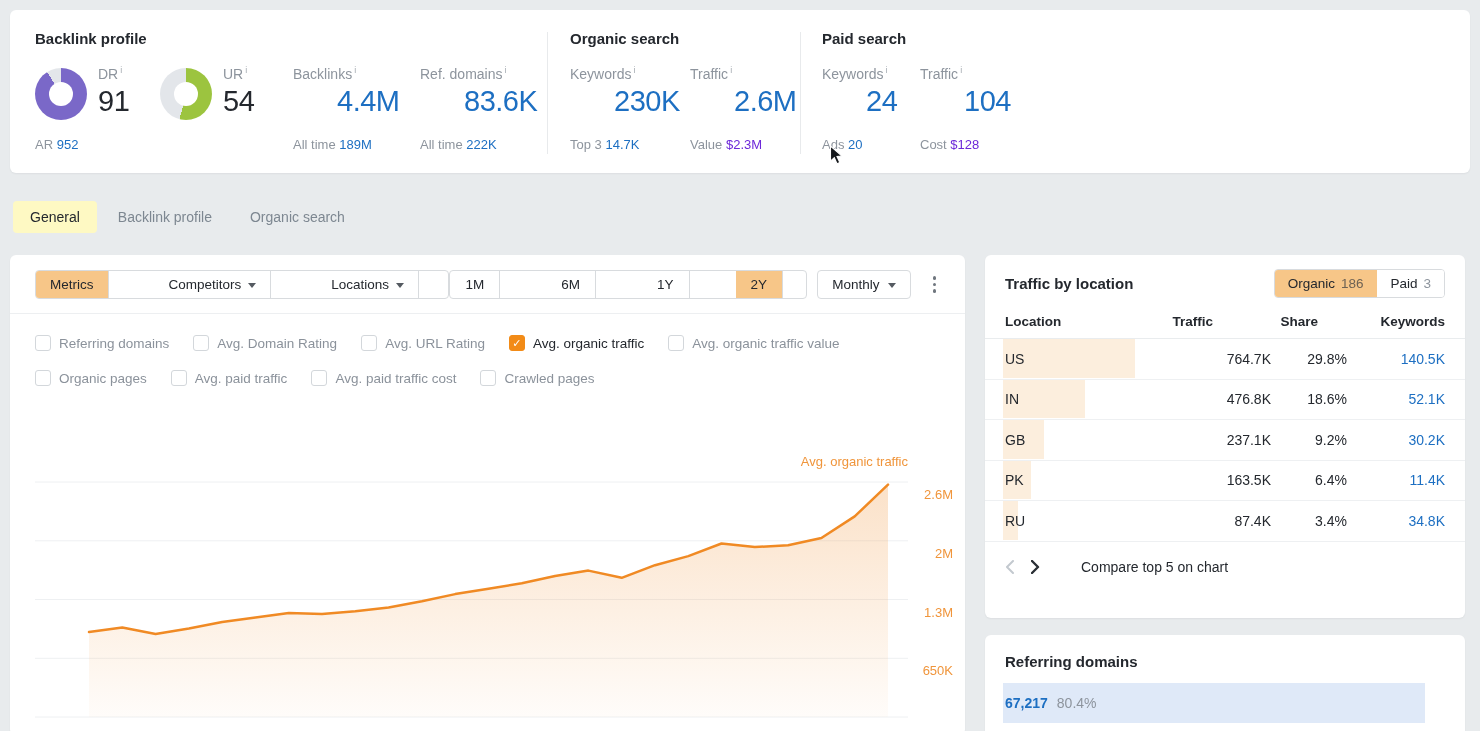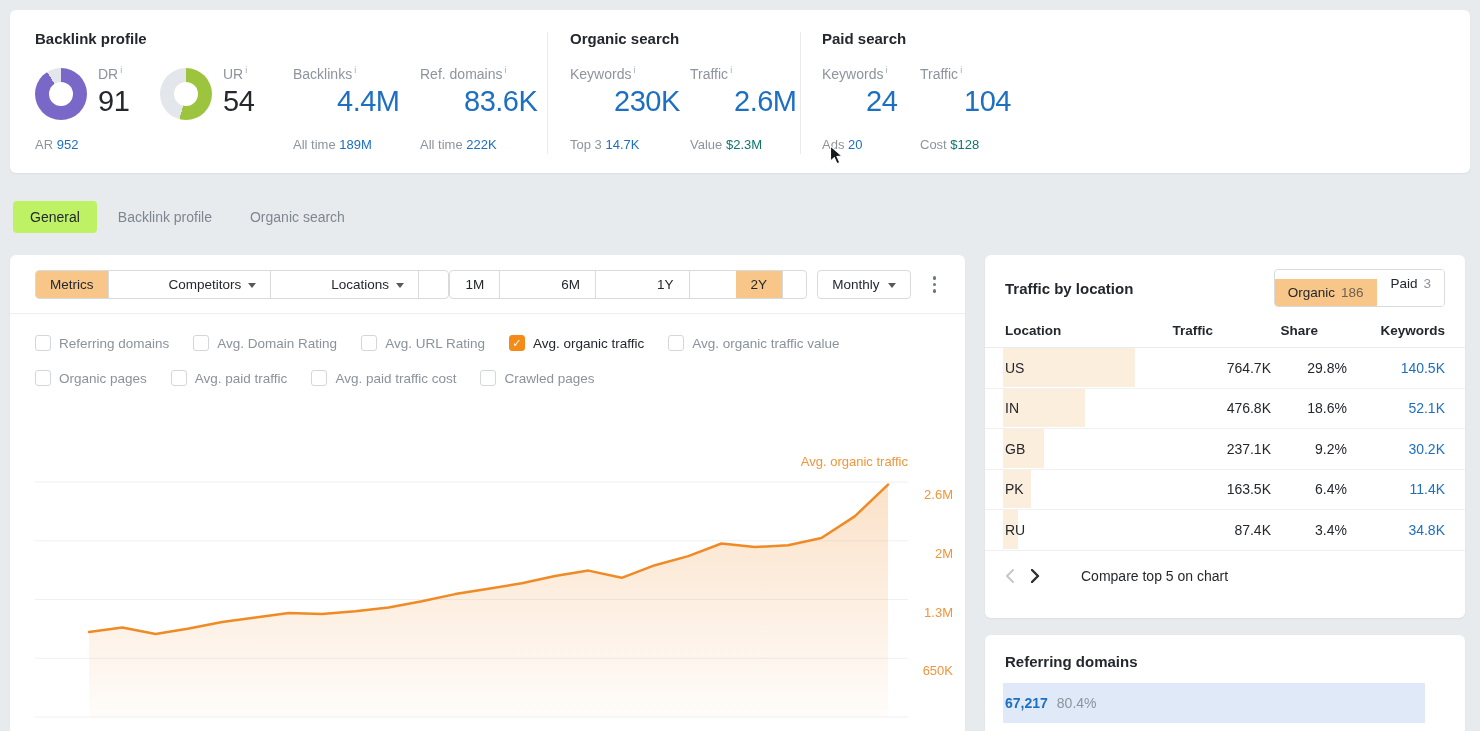--- a/index.html
+++ b/index.html
@@ -9,28 +9,28 @@
   
   #header-card{left:10px;top:10px;width:1460px;height:163px;}
   .htitle{position:absolute;font-size:15px;font-weight:bold;color:#24282e;}
   .hcol{position:absolute;}
   .mlabel{font-size:14px;color:#8d949d;white-space:nowrap;}
   .inf{font-size:9px;color:#a7adb4;margin-left:2px;vertical-align:super;}
   .mvalue{font-size:29px;color:#24282e;margin-top:3px;letter-spacing:-.5px;}
   .mvalue.blue{color:#1d6fc2;margin-left:44px;}
   .msub{position:absolute;font-size:13px;color:#8d949d;white-space:nowrap;}
   .msub .lnk{color:#1d6fc2;}
-  .msub .dark{color:#0f766e;}
+  .msub .dark{color:#6d28d9;}
   .donut{position:absolute;width:52px;height:52px;border-radius:50%;}
   .donut::after{content:"";position:absolute;inset:14px;background:#fff;border-radius:50%;}
   .vdiv{position:absolute;top:22px;height:122px;width:1px;background:#e8eaec;}
   
   .tabbar{position:absolute;left:13px;top:201px;display:flex;align-items:center;}
   .tab{padding:8px 17px;font-size:14px;color:#7d8791;border-radius:4px;margin-right:4px;cursor:pointer;white-space:nowrap;}
-  .tab.active{background:#bef264;color:#24282e;}
+  .tab.active{background:#fef9c3;color:#24282e;}
   
   #main-card{left:10px;top:255px;width:955px;height:480px;}
   .toolbar{display:flex;align-items:center;padding:15px 25px 0 25px;}
   .btn-group{display:flex;border:1px solid #d8dbde;border-radius:4px;background:#fff;overflow:hidden;gap:46px;}
   .btn-seg{display:flex;align-items:center;gap:7px;padding:6px 14px;font-size:13.5px;color:#24282e;border-right:1px solid #d8dbde;cursor:pointer;white-space:nowrap;}
   .btn-seg:last-child{border-right:none;}
   .btn-seg.active{background:#f7c688;}
   .rng .btn-seg{padding:6px 15px;}
   .caret{width:0;height:0;border-left:4px solid transparent;border-right:4px solid transparent;border-top:5px solid #555a61;margin-top:1px;}
   .btn-single{display:flex;align-items:center;gap:8px;border:1px solid #d8dbde;border-radius:4px;background:#fff;padding:6px 14px;font-size:13.5px;margin-left:10px;cursor:pointer;}
@@ -53,21 +53,21 @@
   .chart-wrap{position:absolute;left:0;top:190px;width:955px;height:290px;}
   .chart-legend{position:absolute;right:57px;top:9px;font-size:13px;color:#f0953b;cursor:pointer;}
   
   #tbl-card{left:985px;top:255px;width:480px;height:363px;}
   .tbl-head{display:flex;justify-content:space-between;align-items:center;padding:14px 20px 0 20px;}
   .tbl-title{font-size:15px;font-weight:bold;}
   .seg-group{display:flex;border:1px solid #d8dbde;border-radius:4px;overflow:hidden;font-size:13.5px;}
   .seg{display:flex;gap:6px;padding:6px 13px;background:#fff;cursor:pointer;border-right:1px solid #d8dbde;white-space:nowrap;}
   .seg:last-child{border-right:none;}
   .seg .cnt{color:#8d949d;}
-  .seg.active{background:#f7c688;border-right-color:#f7c688;margin-top:9px;}
+  .seg.active{background:#f7c688;border-right-color:#f7c688;}
   .seg.active .cnt{color:#6e6253;}
   .tbl-cols{display:flex;align-items:center;padding:16px 20px 9px 20px;font-size:13.5px;font-weight:bold;border-bottom:1px solid #e9ecee;gap:29px;}
   .c-loc{flex:1;}
   .c-num{width:92px;text-align:right;}
   .c-share{width:76px;text-align:right;}
   .c-kw{width:98px;text-align:right;}
   .loc-row{position:relative;height:40.5px;display:flex;align-items:center;padding:0 20px;border-bottom:1px solid #eef0f2;font-size:14px;}
   .loc-bar{position:absolute;left:18px;top:0;bottom:1px;background:#fceedd;}
   .lc{position:relative;}
   .lc.code{flex:1;}

